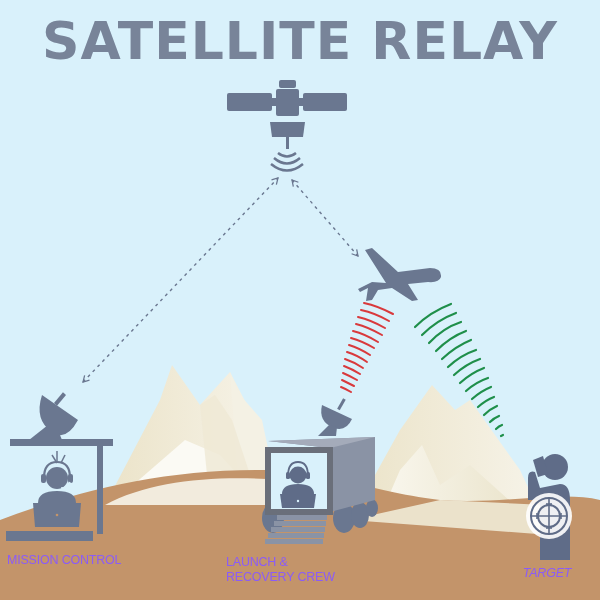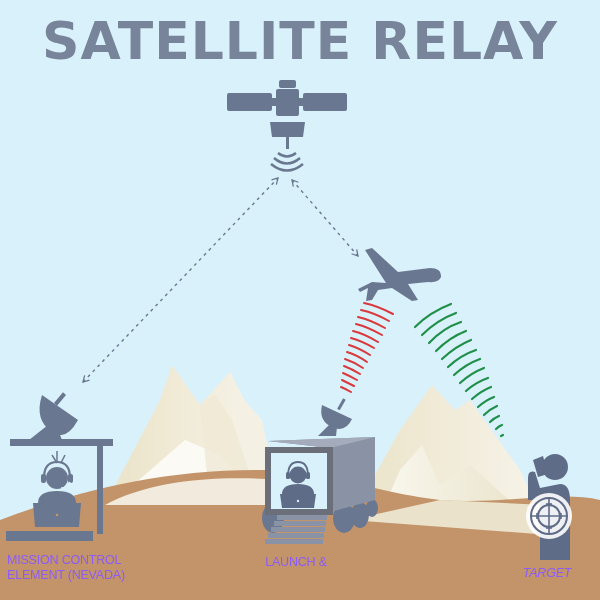--- a/index.html
+++ b/index.html
@@ -9,21 +9,21 @@
     .title {
       position: absolute; left: 0; top: 6px; width: 600px; text-align: center;
       font-family: "DejaVu Sans", sans-serif; font-weight: bold; font-size: 52px;
       letter-spacing: 1px; color: #788499; line-height: 70px;
     }
     .label {
       position: absolute; font-family: "Liberation Sans", sans-serif; font-size: 12.5px;
       color: #8b5cf6; line-height: 15px; letter-spacing: -0.2px;
     }
     .lbl-mce { left: 7px; top: 553px; text-align: left; }
-    .lbl-lrc { left: 226px; top: 555px; width: 140px; text-align: center; }
+    .lbl-lrc { left: 226px; top: 555px; width: 140px; }
     .lbl-tgt { left: 512px; top: 566px; width: 70px; text-align: center; font-style: italic; }
   </style>
 </head>
 <body>
 
 <div id="scene">
   <svg width="600" height="600" viewBox="0 0 600 600">
     <defs>
       <marker id="arrow" viewBox="0 0 10 10" refX="8" refY="5" markerWidth="6" markerHeight="6" orient="auto-start-reverse">
         <path d="M1,1 L8,5 L1,9" fill="none" stroke="#6a7790" stroke-width="1.5"></path>
@@ -193,21 +193,21 @@
         <line x1="546" y1="504" x2="552" y2="504" stroke="#5f6c88" stroke-width="1.6"></line>
         <line x1="546" y1="528" x2="552" y2="528" stroke="#5f6c88" stroke-width="1.6"></line>
       </g>
     </g>
   </svg>
 
   <div class="title">SATELLITE RELAY</div>
 
   <div class="label lbl-mce">
     <div>MISSION CONTROL</div>
-    <div>ELEMENT (NEVADA)</div>
   </div>
 
   <div class="label lbl-lrc">
     <div>LAUNCH &amp;</div>
+    <div>RECOVERY CREW</div>
   </div>
 
   <div class="label lbl-tgt">TARGET</div>
 </div>
 
 </body></html>

